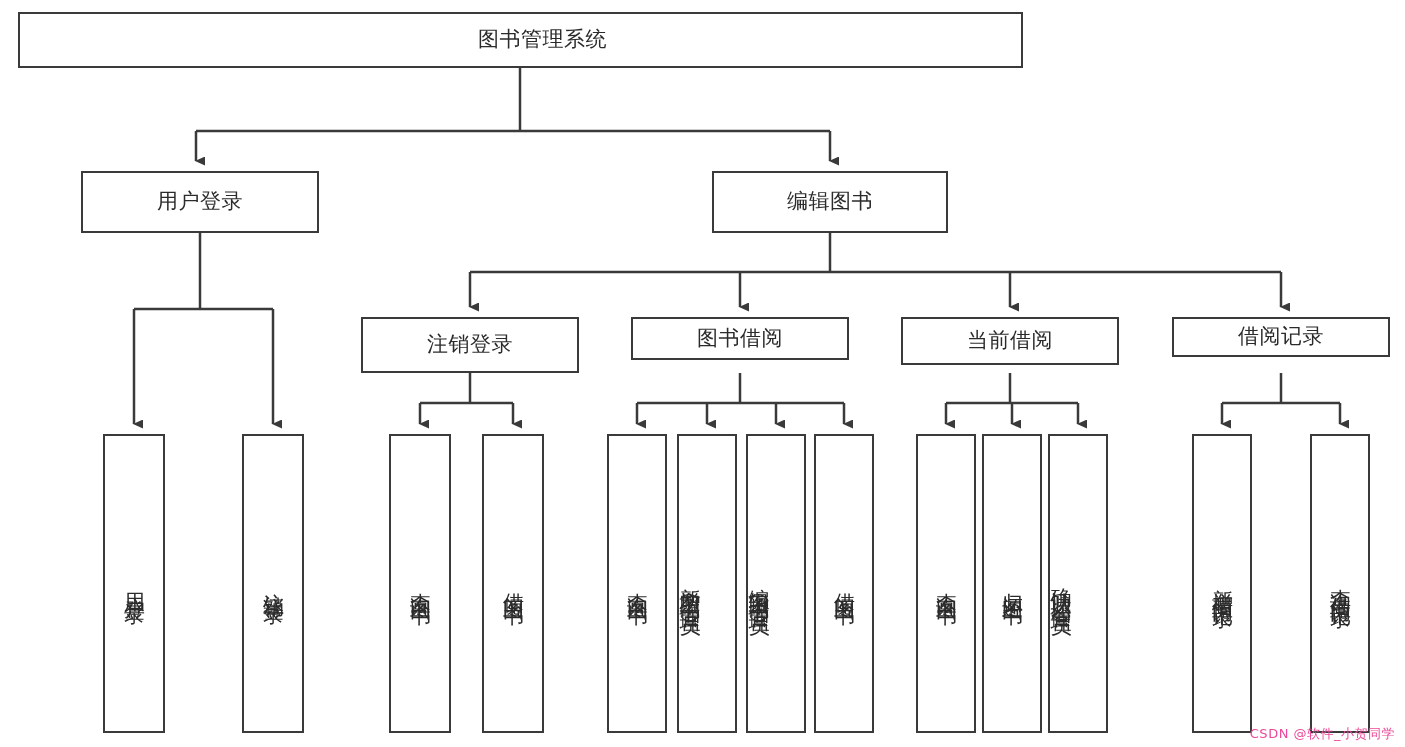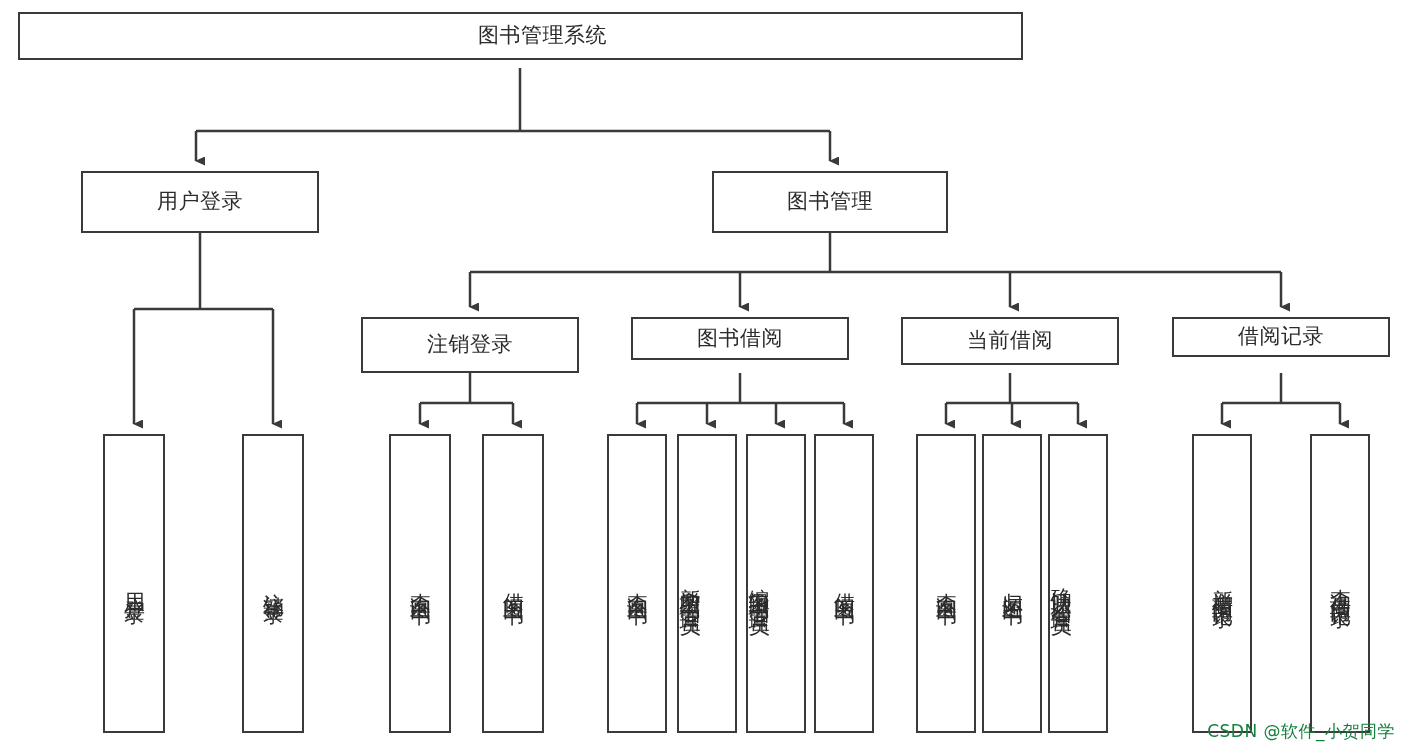--- a/index.html
+++ b/index.html
@@ -55,22 +55,22 @@
     padding-top: 10px;
   }
   .leaf-box.center-v {
     justify-content: center;
     padding-top: 0;
   }
   .watermark {
     position: absolute;
     right: 10px;
     bottom: 4px;
-    font-size: 17px;
-    color: #15803d;
+    font-size: 13px;
+    color: #ec4899;
     white-space: nowrap;
     letter-spacing: 0.5px;
   }
 </style>
 </head>
 <body>
 
 <div id="diagram-root">
 
   <svg id="diagram-svg" viewBox="0 0 1405 747" xmlns="http://www.w3.org/2000/svg">
@@ -116,29 +116,29 @@
       <path d="M 1012,403 L 1012,424" marker-end="url(#arrowhead)"></path>
       <path d="M 1078,403 L 1078,424" marker-end="url(#arrowhead)"></path>
 
       <path d="M 1281,373 L 1281,403"></path>
       <path d="M 1222,403 L 1340,403"></path>
       <path d="M 1222,403 L 1222,424" marker-end="url(#arrowhead)"></path>
       <path d="M 1340,403 L 1340,424" marker-end="url(#arrowhead)"></path>
     </g>
   </svg>
 
-  <div class="node-box" style="left:18px; top:12px; width:1005px; height:48px;padding-left:44px;">
+  <div class="node-box" style="left:18px; top:12px; width:1005px; height:56px;padding-left:44px;">
     <span class="node-label-h">图书管理系统</span>
   </div>
 
   <div class="node-box" style="left:81px; top:171px; width:238px; height:62px;">
     <span class="node-label-h">用户登录</span>
   </div>
   <div class="node-box" style="left:712px; top:171px; width:236px; height:62px;">
-    <span class="node-label-h">图书管理</span>
+    <span class="node-label-h">编辑图书</span>
   </div>
 
   <div class="node-box" style="left:361px; top:317px; width:218px; height:56px;">
     <span class="node-label-h">注销登录</span>
   </div>
   <div class="node-box" style="left:631px; top:317px; width:218px; height:43px;align-items:center;">
     <span class="node-label-h">图书借阅</span>
   </div>
   <div class="node-box" style="left:901px; top:317px; width:218px; height:48px;">
     <span class="node-label-h">当前借阅</span>

